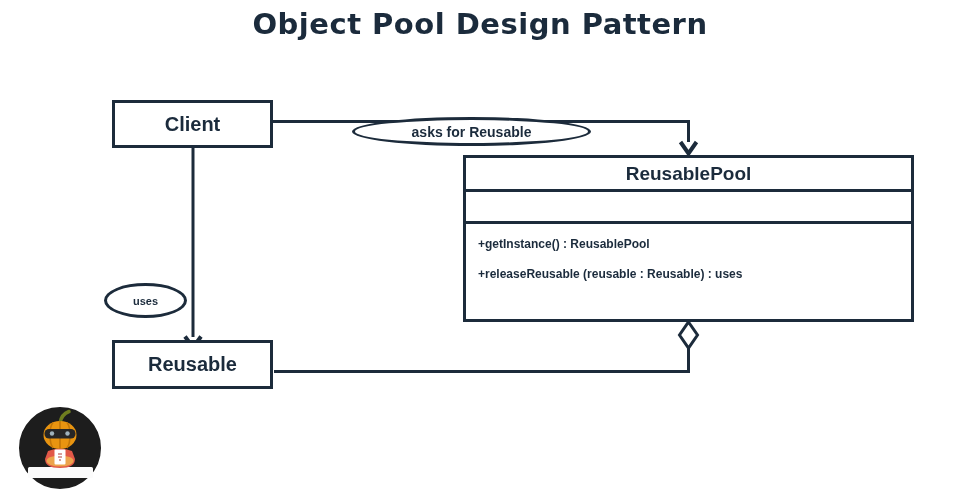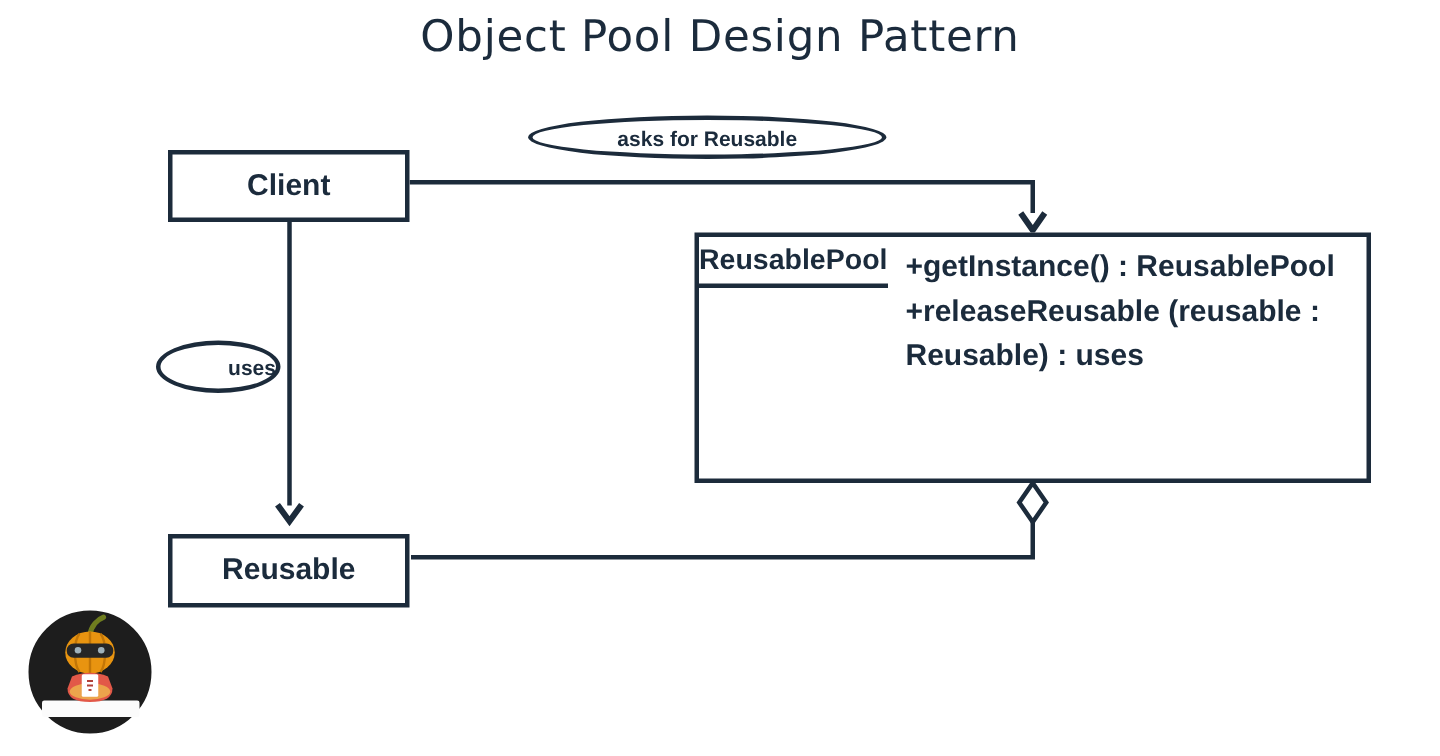--- a/index.html
+++ b/index.html
@@ -2,52 +2,52 @@
 <html><head>
 <meta charset="utf-8">
 <style>
   html,body{margin:0;padding:0;background:#ffffff;}
   .canvas{
     position:relative;width:960px;height:504px;background:#ffffff;overflow:hidden;
     font-family:"Liberation Sans", sans-serif;color:#1b2b3c;
   }
   .page-title{
     position:absolute;left:0;top:7px;width:100%;margin:0;text-align:center;
-    font-family:"DejaVu Sans", sans-serif;font-weight:400;font-size:29px;
+    font-family:"DejaVu Sans", sans-serif;font-weight:700;font-size:29px;
     letter-spacing:0.5px;color:#1b2b3c;
   }
   .connectors{position:absolute;left:0;top:0;width:960px;height:504px;}
   .uml-box{
     position:absolute;box-sizing:border-box;border:3px solid #1c2b3b;background:#fff;
     display:flex;align-items:center;justify-content:center;
     font-weight:700;font-size:20px;color:#1b2b3c;
   }
   .client-box{left:112px;top:100px;width:161px;height:48px;}
-  .reusable-box{left:112px;top:356px;width:161px;height:49px;}
+  .reusable-box{left:112px;top:340px;width:161px;height:49px;}
   .uml-class{
     position:absolute;left:463px;top:155px;width:451px;height:167px;
     box-sizing:border-box;border:3px solid #1c2b3b;background:#fff;
-    display:flex;flex-direction:row;
+    display:flex;flex-direction:column;
   }
   .uml-class .hdr{
     height:34px;box-sizing:border-box;border-bottom:3px solid #1c2b3b;
     display:flex;align-items:center;justify-content:center;
     font-weight:700;font-size:19px;
   }
   .uml-class .attrs{height:32px;box-sizing:border-box;border-bottom:3px solid #1c2b3b;}
   .uml-class .methods{
-    flex:1;padding:6px 4px 0 12px;font-weight:700;font-size:20px;line-height:29.5px;
+    flex:1;padding:6px 4px 0 12px;font-weight:700;font-size:12px;line-height:29.5px;
   }
   .oval{
     position:absolute;box-sizing:border-box;border:3px solid #1c2b3b;border-radius:50%;
     background:#fff;display:flex;align-items:center;justify-content:center;
-    font-weight:700;color:#1b2b3c;
+    font-weight:700;color:#1b2b3c;margin-top:40px;
   }
   .oval-asks{left:352px;top:77px;width:239px;height:29px;font-size:14px;}
-  .oval-uses{left:104px;top:227px;width:83px;height:35px;font-size:14px;justify-content:flex-end;}
+  .oval-uses{left:104px;top:243px;width:83px;height:35px;font-size:11px;}
   .footer-bar{
     position:absolute;left:100px;top:426px;width:856px;height:47px;
     background:linear-gradient(to right,#242424,#8f8f8f);
     border-radius:23px 3px 3px 23px;
     box-shadow:inset 0 1px 0 rgba(255,255,255,0.18);
     display:flex;align-items:center;
   }
   .footer-bar .site{
     padding-left:38px;font-size:33px;color:#f3f3f3;letter-spacing:0.5px;
     font-family:"Liberation Sans", sans-serif;

